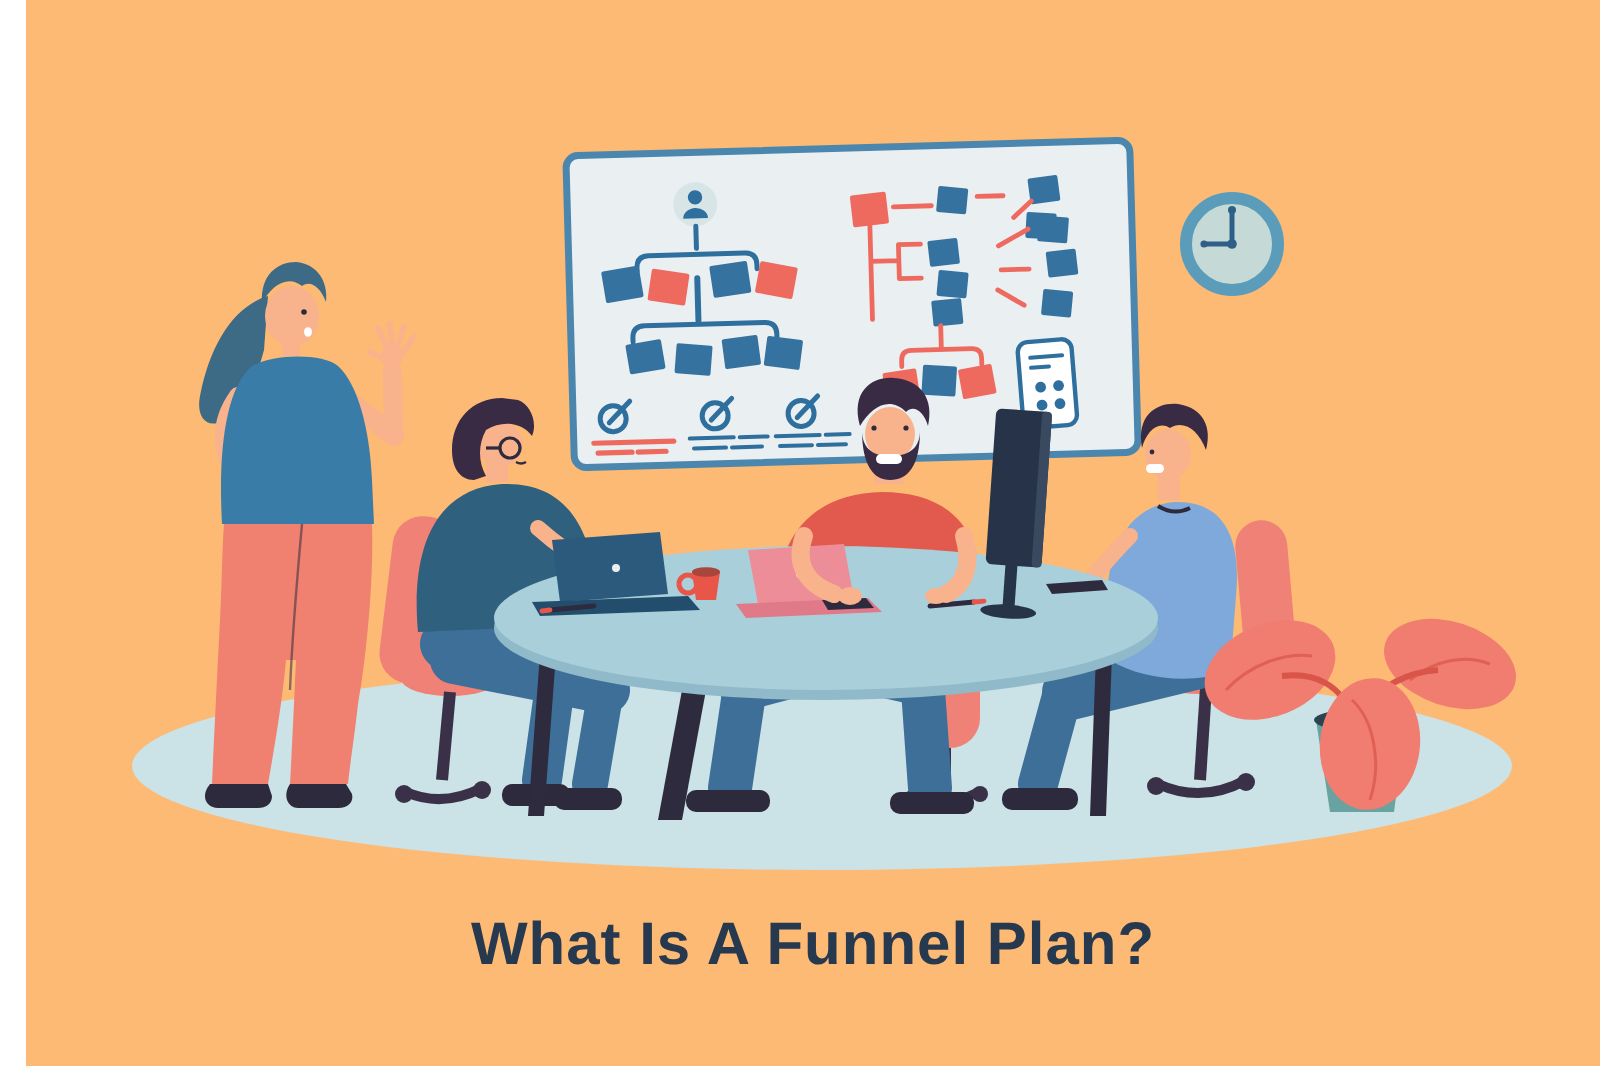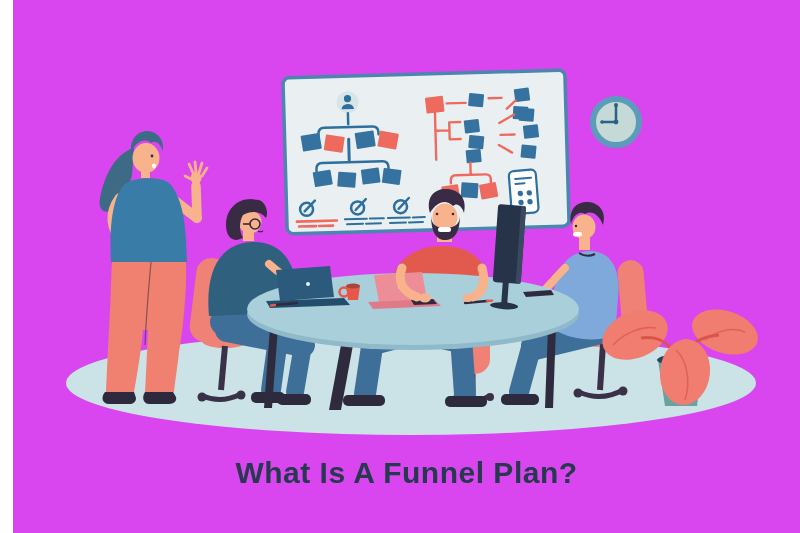--- a/index.html
+++ b/index.html
@@ -1,20 +1,20 @@
 <!DOCTYPE html>
 <html style="--title: #27394f; --floor: #cbe2e6; --board-bg: #eaf0f2; --board-border: #4a86ad; --halo: #d8e5e7; --ink-blue: #2e6f9e; --sticky-blue: #35729f; --sticky-red: #ee6a5f; --card-bg: #ffffff; --clock-ring: #5b9cba; --clock-face: #c5dad6; --clock-hand: #2e5f88; --hair-dark: #3a2b45; --hair-slate: #3d6a85; --skin: #f8b28c; --tee-blue: #3a7ca8; --top-dark: #2f607e; --shirt-red: #e25a4e; --shirt-light: #7ea9da; --jeans: #3d6f99; --pants-salmon: #f0806f; --chair-pink: #ef8177; --chair-metal: #3a3148; --table-top: #a9cfdb; --table-edge: #90bac9; --laptop-navy: #2b5a7d; --laptop-navy-base: #224d6c; --laptop-pink: #ed8d97; --laptop-pink-base: #e07a88; --cup-red: #e8564a; --cup-rim: #a8453c; --pen-dark: #2f2b3f; --monitor-navy: #263349; --shoe: #2e2a3d; --pot: #68a2a1; --pot-rim: #2a4450; --leaf: #f07d70; --leaf-line: #d95549;"><head>
 <meta charset="utf-8">
 <style>
   html,body{margin:0;padding:0;}
   body{
     width:800px;height:533px;background:#ffffff;overflow:hidden;position:relative;
     font-family:"Liberation Sans", sans-serif;
   }
-  .frame{position:absolute;inset:0;background:#d946ef;margin-left:13px;}
+  .frame{position:absolute;inset:0;background:#fdba74;margin-left:13px;}
   svg.scene{position:absolute;left:0;top:0;width:800px;height:445px;display:block;}
   .caption{
     position:absolute;left:0;right:0;top:456px;text-align:center;
     font-family:"Liberation Sans", sans-serif;
     font-weight:800;font-size:30px;letter-spacing:.5px;
     color:var(--title,#27394f);
   }
   .stroke-skin{stroke:var(--skin);fill:none;stroke-linecap:round;}
   .stroke-jeans{stroke:var(--jeans);fill:none;stroke-linecap:round;}
   .ink{stroke:var(--ink-blue);fill:none;stroke-linecap:round;}

